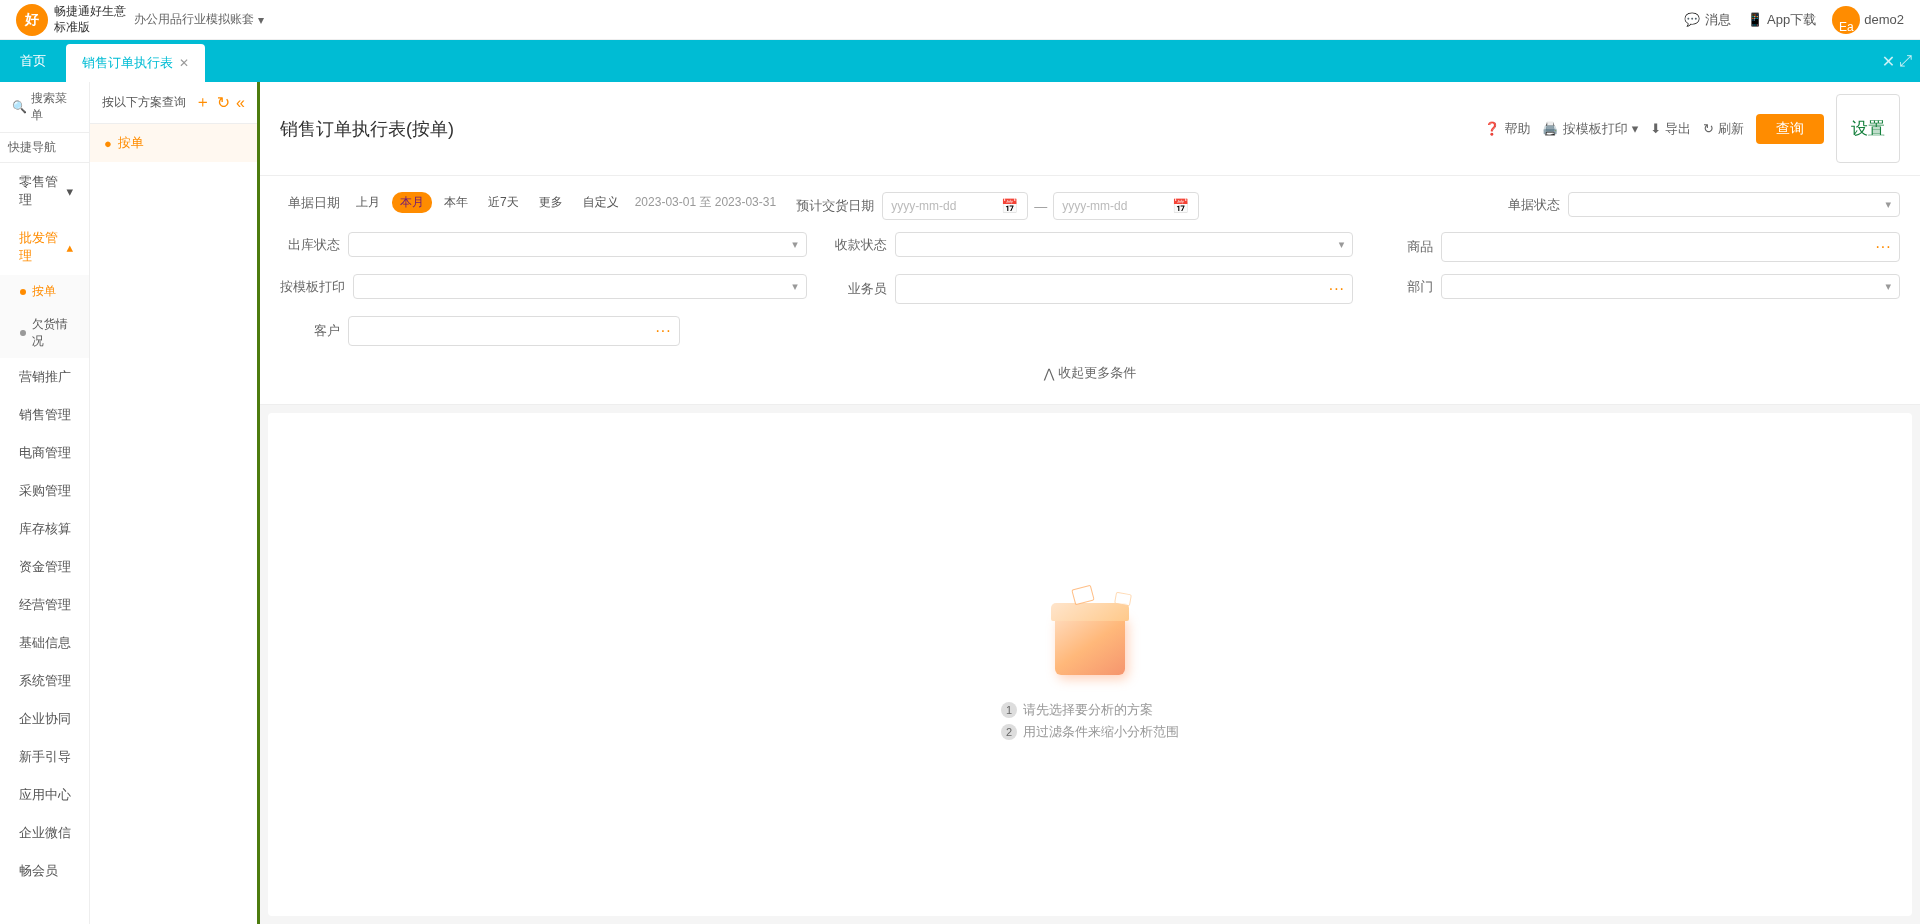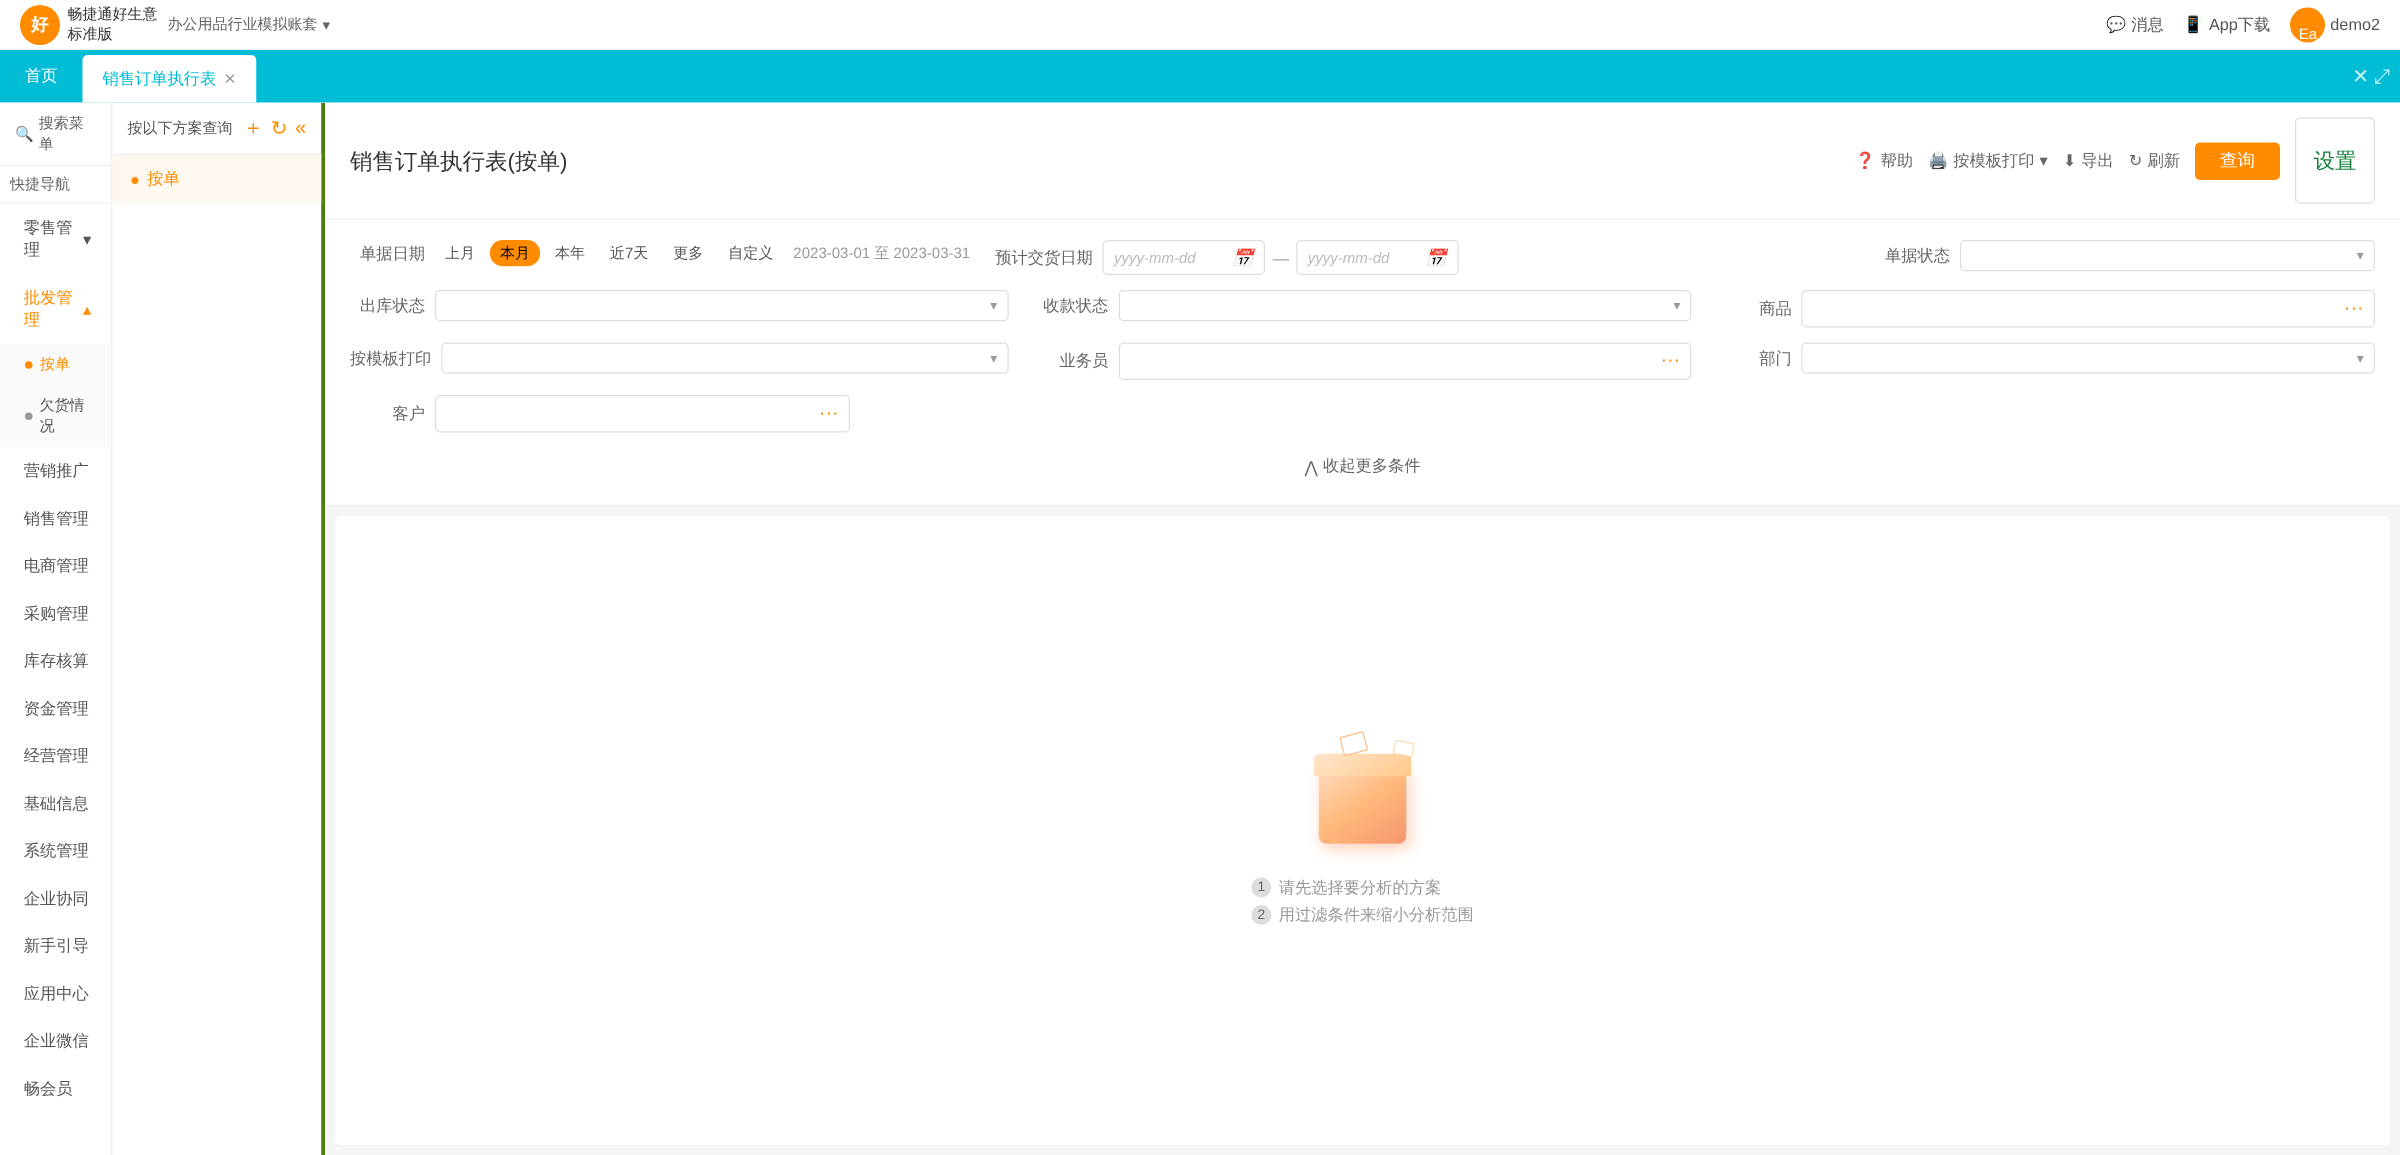--- a/index.html
+++ b/index.html
@@ -180,28 +180,28 @@
       font-size: 13px;
       color: #333;
       display: flex;
       align-items: center;
       justify-content: space-between;
       cursor: pointer;
       background: #fff;
     }
     .filter-select .chevron { color: #999; font-size: 11px; }
     .date-group { display: flex; align-items: center; gap: 6px; }
-    .date-input { border: 1px solid #ddd; border-radius: 4px; padding: 5px 8px; font-size: 13px; color: #bbb; width: 130px; display: flex; align-items: center; justify-content: space-between; font-style: italic; }
+    .date-input { border: 1px solid #ddd; border-radius: 4px; padding: 5px 8px; font-size: 13px; color: #bbb; width: 146px; display: flex; align-items: center; justify-content: space-between; }
     .date-input .cal-icon { color: #ff8c00; font-size: 14px; }
     .date-sep { color: #999; }
 
     
     .date-quick { display: flex; align-items: center; gap: 4px; }
     .date-quick-btn { padding: 2px 8px; border-radius: 3px; cursor: pointer; font-size: 12px; color: #555; border: none; background: transparent; }
-    .date-quick-btn.active { background: #ff8c00; color: #000000; border-radius: 10px; text-align: right; }
+    .date-quick-btn.active { background: #ff8c00; color: #701a75; border-radius: 10px; text-align: right; }
 
     
     .collapse-row { text-align: center; padding: 6px 0; }
     .collapse-btn { color: #666; cursor: pointer; font-size: 13px; display: inline-flex; align-items: center; gap: 4px; }
 
     
     .dots-btn { color: #ff8c00; cursor: pointer; font-size: 16px; }
 
     
     .result-area {

